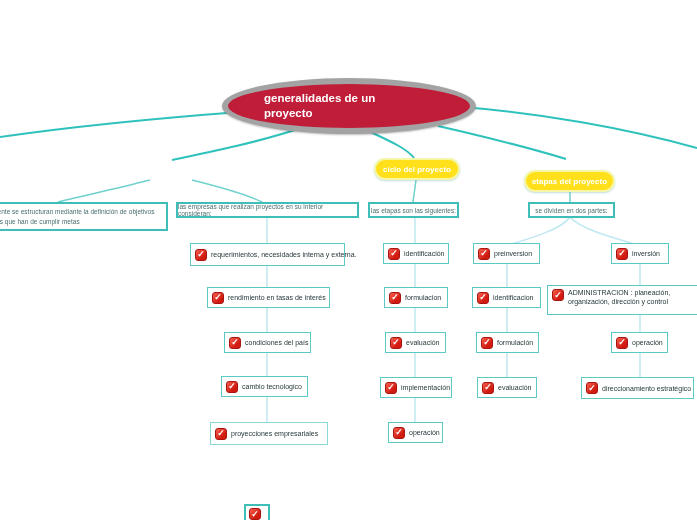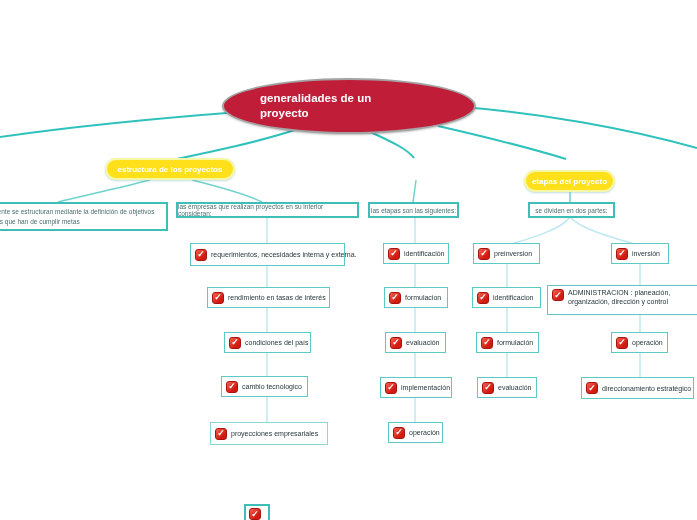--- a/index.html
+++ b/index.html
@@ -3,21 +3,21 @@
 <meta charset="utf-8">
 <style>
   html,body{margin:0;padding:0;background:#fff;}
   .canvas{
     position:relative;width:697px;height:520px;overflow:hidden;background:#fff;
     font-family:"Liberation Sans",sans-serif;
   }
   .canvas svg{position:absolute;left:0;top:0;}
   .root-ellipse{
     position:absolute;left:222px;top:78px;width:254px;height:56px;
-    background:#c01d39;border:2px solid #a3a3a3;border-radius:50%;
+    background:#c01d39;border:6px solid #a3a3a3;border-radius:50%;
     display:flex;align-items:center;box-sizing:border-box;
     box-shadow:0 1px 2px rgba(0,0,0,.25);
   }
   .root-ellipse .root-label{
     margin-left:36px;width:150px;color:#fff;font-weight:bold;
     font-size:11.5px;line-height:15px;
   }
   .pill{
     position:absolute;height:22px;border-radius:11px;background:#ffe01a;
     border:2px solid #f6f7a6;box-sizing:border-box;
@@ -79,22 +79,22 @@
       <path d="M368,131 C395,143 408,150 414,158"></path>
       <path d="M438,126 C486,137 530,148 566,159"></path>
       <path d="M462,107 C540,113 625,128 697,148"></path>
     </g>
   </svg>
 
   <div class="root-ellipse">
     <div class="root-label">generalidades de un proyecto</div>
   </div>
 
-  <div class="pill" style="left:105px;top:158px;width:130px;">
-    <span>estructura de los proyectos</span>
+  <div class="pill" style="left:374px;top:158px;width:86px;">
+    <span>ciclo del proyecto</span>
   </div>
   <div class="pill" style="left:524px;top:158px;width:91px;margin-top:12px;">
     <span>etapas del proyecto</span>
   </div>
 
   <div class="hdr note" style="left:-38px;top:202px;width:206px;">
     <span>principalmente se estructuran mediante la definición de objetivos estratégicos que han de cumplir metas</span>
   </div>
   <div class="hdr" style="left:176px;top:202px;width:183px;height:16px;">
     <span>las empresas que realizan proyectos en su interior consideran:</span>

